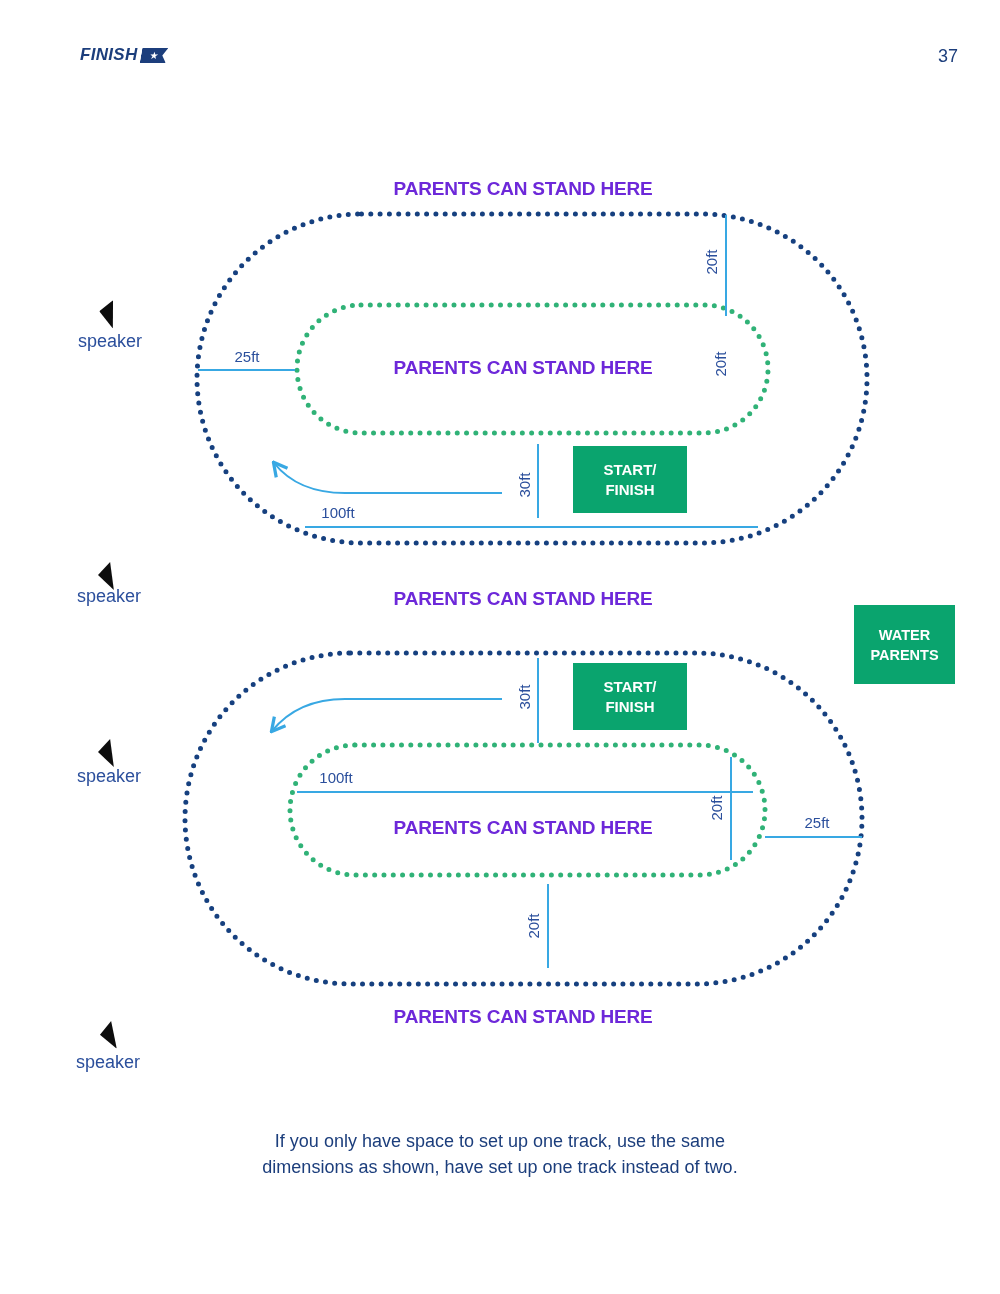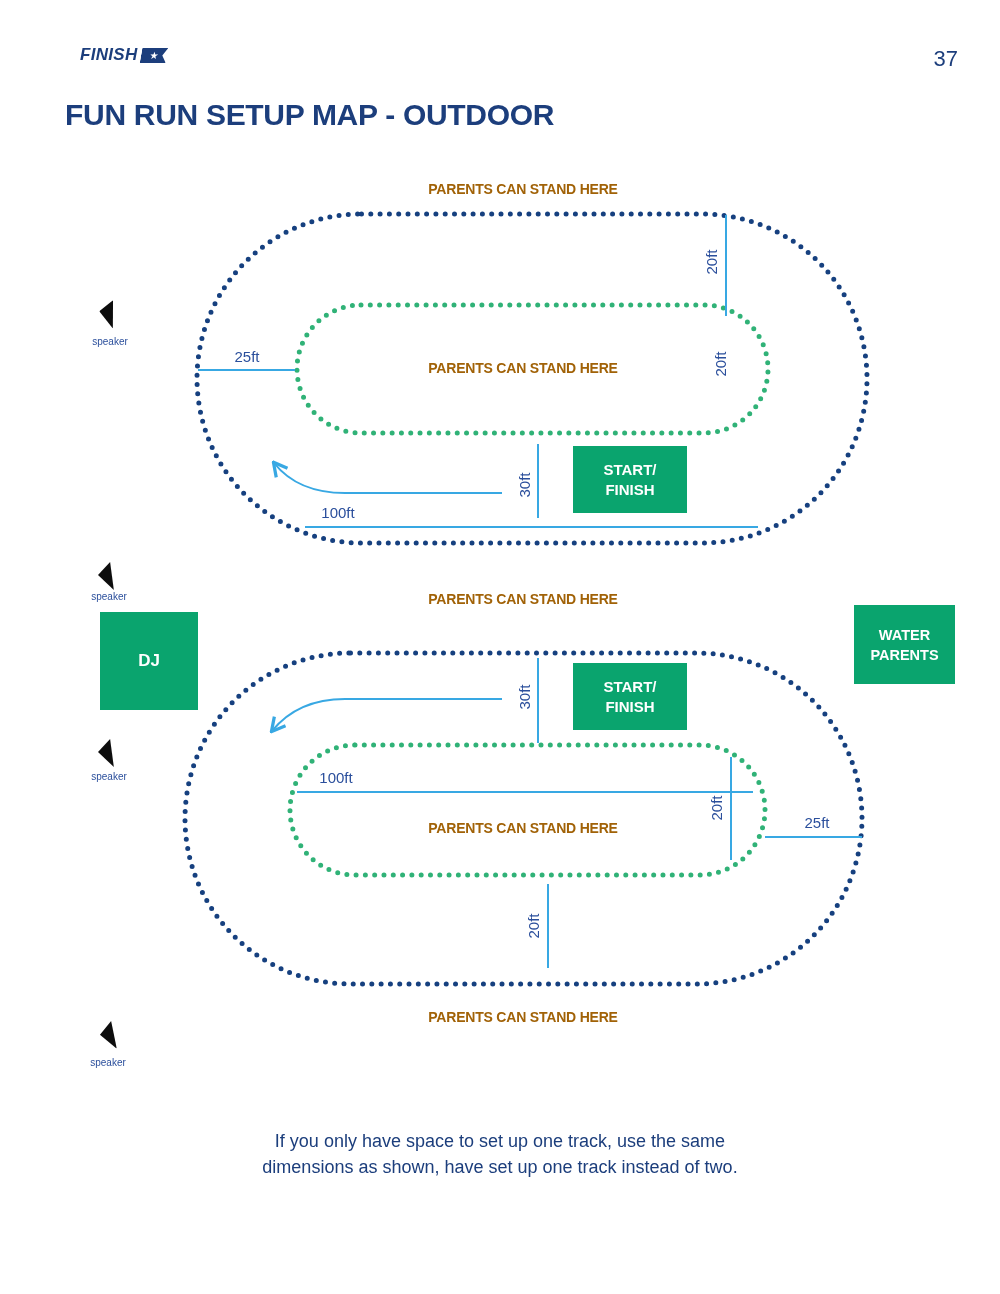--- a/index.html
+++ b/index.html
@@ -9,65 +9,64 @@
   }
   svg{position:absolute;left:0;top:0;}
   .dots-navy{fill:none;stroke:#16407f;stroke-width:5;stroke-linecap:round;stroke-dasharray:0 9.3;}
   .dots-green{fill:none;stroke:#30b277;stroke-width:5;stroke-linecap:round;stroke-dasharray:0 9.3;}
   .dim{stroke:#38a8e3;stroke-width:2;fill:none;}
   .arrowpath{stroke:#38a8e3;stroke-width:2;fill:none;}
   .lbl{position:absolute;transform:translate(-50%,-50%);font-size:15px;color:#2b4f9c;white-space:nowrap;}
   .rot{transform:translate(-50%,-50%) rotate(-90deg);}
   .heading{
     position:absolute;transform:translate(-50%,-50%);
-    font-size:14px;font-weight:bold;color:#a16207;letter-spacing:-0.2px;white-space:nowrap;
+    font-size:19px;font-weight:bold;color:#6d28d9;letter-spacing:-0.2px;white-space:nowrap;
   }
   .greenbox{
     position:absolute;background:#0aa46e;color:#ffffff;font-weight:bold;
     display:flex;flex-direction:column;align-items:center;justify-content:center;
     text-align:center;line-height:20px;
   }
   .sf{width:114px;height:67px;font-size:15px;}
   .djbox{width:98px;height:98px;font-size:17px;}
   .waterbox{width:101px;height:79px;font-size:14.5px;}
   .speaker-icon2{
     position:absolute;width:22px;height:28px;background:#0d0d0d;
     clip-path:polygon(55% 0%, 0% 46%, 72% 100%);
   }
-  .speaker-lbl{position:absolute;transform:translate(-50%,-50%);font-size:10px;color:#2b4f9c;}
+  .speaker-lbl{position:absolute;transform:translate(-50%,-50%);font-size:18px;color:#2b4f9c;}
   .logo{position:absolute;left:80px;top:45px;display:flex;align-items:center;}
   .logo-text{
     font-size:17px;font-weight:bold;font-style:italic;color:#1c3e7c;letter-spacing:0.3px;
   }
   .logo-flag{
     display:inline-block;margin-left:3px;width:26px;height:15px;background:#1c3e7c;
     transform:skewX(-10deg);clip-path:polygon(0 0,100% 0,82% 50%,100% 100%,0 100%);
     color:#ffffff;font-size:10px;line-height:15px;text-align:center;font-style:normal;
   }
-  .pagenum{position:absolute;right:42px;top:46px;font-size:22px;color:#1c3e7c;}
+  .pagenum{position:absolute;right:42px;top:46px;font-size:18px;color:#1c3e7c;}
   .title{
     position:absolute;left:65px;top:98px;font-size:30px;font-weight:bold;color:#1c3e7c;
     letter-spacing:-0.3px;white-space:nowrap;
   }
   .footer{
     position:absolute;left:150px;top:1128px;width:700px;text-align:center;
     font-size:18px;color:#1c3e7c;line-height:26px;
   }
 </style>
 </head>
 <body>
 
 <div class="page">
 
   <div class="logo">
     <span class="logo-text">FINISH</span>
     <span class="logo-flag">★</span>
   </div>
   <div class="pagenum">37</div>
-  <div class="title">FUN RUN SETUP MAP - OUTDOOR</div>
 
   <svg width="1000" height="1294" viewBox="0 0 1000 1294">
     <defs>
       <marker id="arrow" viewBox="0 0 10 10" refX="8.5" refY="5" markerWidth="9" markerHeight="9" orient="auto-start-reverse">
         <path d="M1.5,1 L9,5 L1.5,9" fill="none" stroke="#38a8e3" stroke-width="1.8"></path>
       </marker>
     </defs>
 
     <rect class="dots-navy" x="197" y="214" width="670" height="329" rx="164.5"></rect>
     <rect class="dots-green" x="297" y="305" width="471" height="128" rx="64"></rect>
@@ -111,23 +110,20 @@
   <div class="lbl" style="left:817px;top:822px;">25ft</div>
   <div class="lbl rot" style="left:533px;top:926px;">20ft</div>
   <div class="heading" style="left:523px;top:1017px;">PARENTS CAN STAND HERE</div>
 
   <div class="speaker-icon2" style="left:99px;top:300px;transform:rotate(8deg);"></div>
   <div class="speaker-lbl" style="left:110px;top:341px;">speaker</div>
 
   <div class="speaker-icon2" style="left:98px;top:562px;"></div>
   <div class="speaker-lbl" style="left:109px;top:596px;">speaker</div>
 
-  <div class="greenbox djbox" style="left:100px;top:612px;">
-    <div>DJ</div>
-  </div>
 
   <div class="speaker-icon2" style="left:98px;top:739px;"></div>
   <div class="speaker-lbl" style="left:109px;top:776px;">speaker</div>
 
   <div class="greenbox waterbox" style="left:854px;top:605px;">
     <div>WATER</div>
     <div>PARENTS</div>
   </div>
 
   <div class="speaker-icon2" style="left:100px;top:1021px;transform:rotate(-4deg);"></div>

